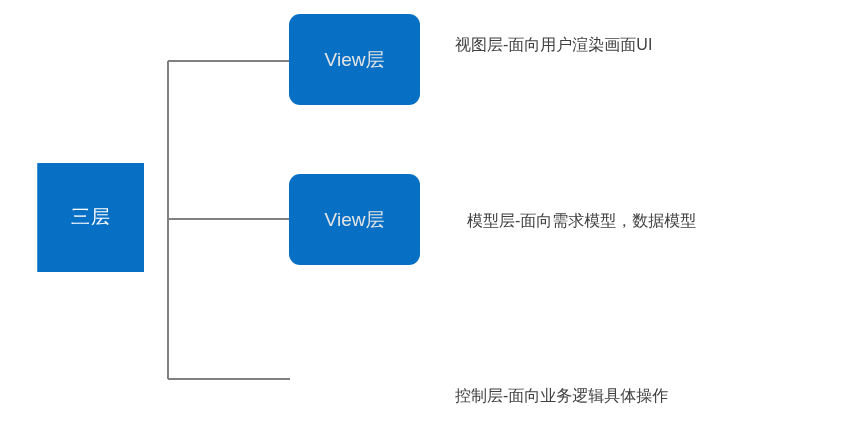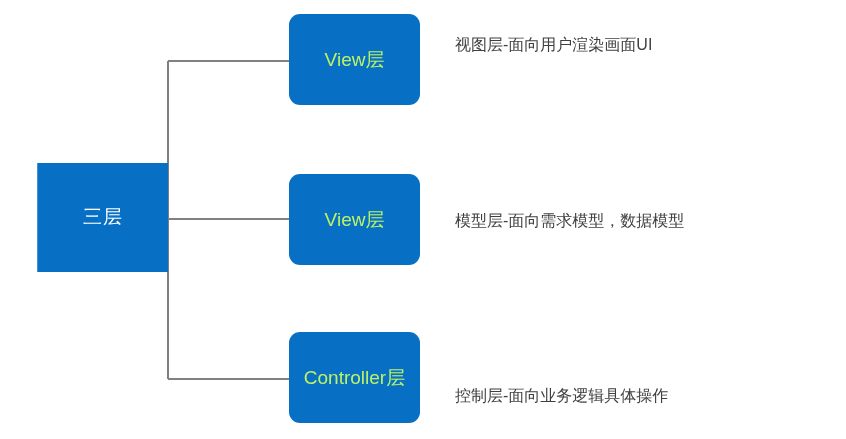--- a/index.html
+++ b/index.html
@@ -24,21 +24,21 @@
     width: 846px;
     height: 439px;
     pointer-events: none;
   }
 
   
   .root-node {
     position: absolute;
     left: 37px;
     top: 163px;
-    width: 131px;
+    width: 107px;
     height: 109px;
     background: #0770C5;
     border-left: 1px solid #3f93d6;
     box-sizing: border-box;
     display: flex;
     align-items: center;
     justify-content: center;
   }
   .root-label {
     color: #ffffff;
@@ -60,39 +60,39 @@
     display: flex;
     align-items: center;
     justify-content: center;
     box-sizing: border-box;
   }
   .child-node.view      { top: 14px;  }
   .child-node.model     { top: 174px; }
   .child-node.controller{ top: 332px; }
 
   .child-label {
-    color: #bef264;
+    color: #e5e5e5;
     font-size: 19px;
     line-height: 1.35;
     text-align: center;
     padding: 0 6px;
     word-break: break-word;
   }
 
   
   .desc {
     position: absolute;
     left: 455px;
     color: #404040;
     font-size: 16px;
     line-height: 1.3;
     white-space: nowrap;
   }
   .desc.view       { top: 35px;  }
-  .desc.model      { top: 211px; }
+  .desc.model      { top: 211px; margin-left: 12px; }
   .desc.controller { top: 386px; }
 </style>
 </head>
 <body>
 
 <div id="canvas">
 
   <svg class="connector-layer" viewBox="0 0 846 439" width="846" height="439">
 
     <line x1="168" y1="61" x2="168" y2="379" stroke="#808080" stroke-width="2" shape-rendering="crispEdges"></line>
@@ -111,18 +111,15 @@
   <div class="child-node view">
     <span class="child-label">View层</span>
   </div>
   <div class="desc view">视图层-面向用户渲染画面UI</div>
 
   <div class="child-node model">
     <span class="child-label">View层</span>
   </div>
   <div class="desc model">模型层-面向需求模型，数据模型</div>
 
-  <div class="child-node controller">
-    <span class="child-label">Controller层</span>
-  </div>
   <div class="desc controller">控制层-面向业务逻辑具体操作</div>
 
 </div>
 
 </body></html>

